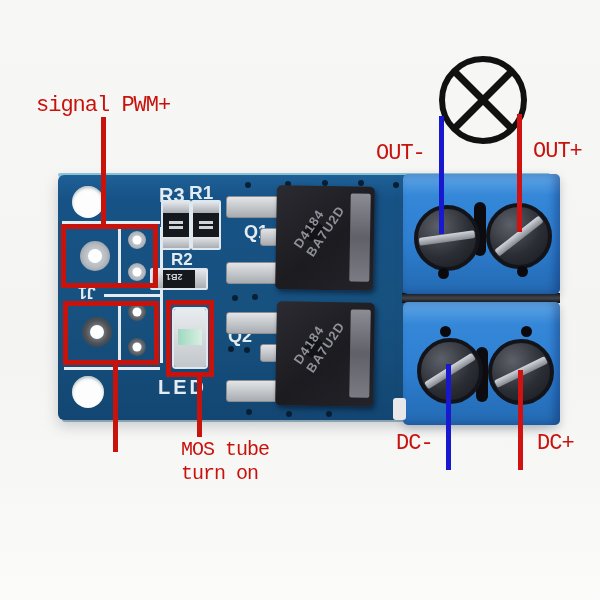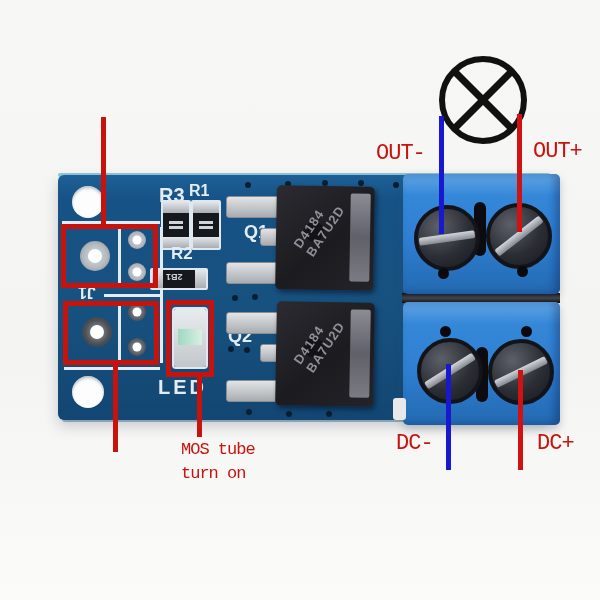--- a/index.html
+++ b/index.html
@@ -4,21 +4,21 @@
 <style>
   html,body{margin:0;padding:0;}
   .stage{
     position:relative;width:600px;height:600px;overflow:hidden;
     background:linear-gradient(180deg,#f7f7f5 0%,#f4f4f2 60%,#fbfbfa 100%);
     font-family:"Liberation Sans",sans-serif;
   }
   
   .lbl{
     position:absolute;color:#c8120c;font-family:"Liberation Mono",monospace;
-    font-size:17px;letter-spacing:-1px;white-space:pre;line-height:24px;
+    font-size:20px;letter-spacing:-1px;white-space:pre;line-height:24px;
   }
   
   .rline{position:absolute;width:5px;background:#c8120c;}
   .rrect{position:absolute;border:5px solid #c8120c;background:transparent;}
   .wire{position:absolute;width:5px;}
   .wire.blue{background:#1818cf;}
   .wire.red{background:#d01212;}
   
   .board{
     position:absolute;left:58px;top:175px;width:492px;height:245px;border-radius:6px;
@@ -115,32 +115,32 @@
       <span class="ctr"></span>
     </div>
   <div class="pad small dark" style="left:128px;top:303px;">
       <span class="ctr"></span>
     </div>
   <div class="pad small dark" style="left:128px;top:338px;">
       <span class="ctr"></span>
     </div>
 
   <div class="silk" style="left:159px;top:184px;font-size:20px;">R3</div>
-  <div class="silk" style="left:189px;top:182px;font-size:16px;">R1</div>
+  <div class="silk" style="left:189px;top:182px;font-size:19px;">R1</div>
   <div class="res-v" style="left:161px;top:200px;">
       <span class="cap t"></span>
       <span class="mark"></span>
       <span class="cap b"></span>
     </div>
   <div class="res-v" style="left:191px;top:200px;">
       <span class="cap t"></span>
       <span class="mark"></span>
       <span class="cap b"></span>
     </div>
-  <div class="silk" style="left:171px;top:244px;font-size:17px;">R2</div>
+  <div class="silk" style="left:171px;top:250px;font-size:17px;">R2</div>
   <div class="res-h" style="left:150px;top:268px;">
     <span class="cap l"></span>
       <span class="mark">2B1</span>
       <span class="cap r"></span>
   </div>
 
   <div class="via" style="left:245px;top:182px;width:6px;height:6px;"></div>
   <div class="via" style="left:285px;top:181px;width:6px;height:6px;"></div>
   <div class="via" style="left:322px;top:180px;width:6px;height:6px;"></div>
   <div class="via" style="left:358px;top:180px;width:6px;height:6px;"></div>
@@ -218,20 +218,21 @@
     <circle cx="51" cy="52" r="41" fill="none" stroke="#111" stroke-width="6"></circle>
     <line x1="22" y1="23" x2="80" y2="81" stroke="#111" stroke-width="7"></line>
     <line x1="80" y1="23" x2="22" y2="81" stroke="#111" stroke-width="7"></line>
   </svg>
 
   <div class="wire blue" style="left:439px;top:116px;height:118px;"></div>
   <div class="wire red" style="left:517px;top:114px;height:118px;"></div>
   <div class="wire blue" style="left:446px;top:364px;height:106px;"></div>
   <div class="wire red" style="left:518px;top:370px;height:100px;"></div>
 
+  <div class="lbl" style="left:36px;top:94px;font-size:22px;">signal PWM+</div>
   <div class="lbl" style="left:181px;top:438px;">MOS tube</div>
   <div class="lbl" style="left:181px;top:462px;">turn on</div>
   <div class="lbl" style="left:376px;top:142px;font-size:22px;">OUT-</div>
   <div class="lbl" style="left:533px;top:140px;font-size:22px;">OUT+</div>
   <div class="lbl" style="left:396px;top:432px;font-size:22px;">DC-</div>
   <div class="lbl" style="left:537px;top:432px;font-size:22px;">DC+</div>
 
 </div>
 
 </body></html>

